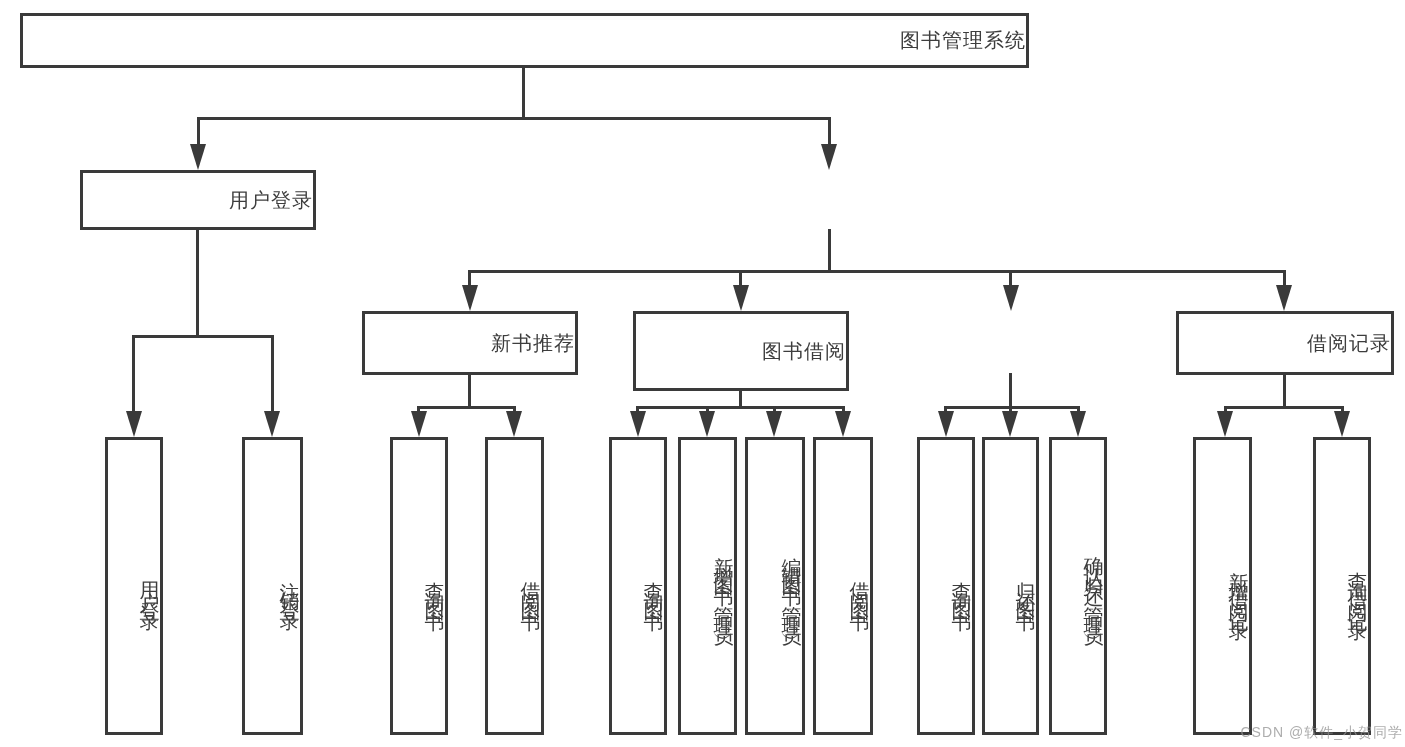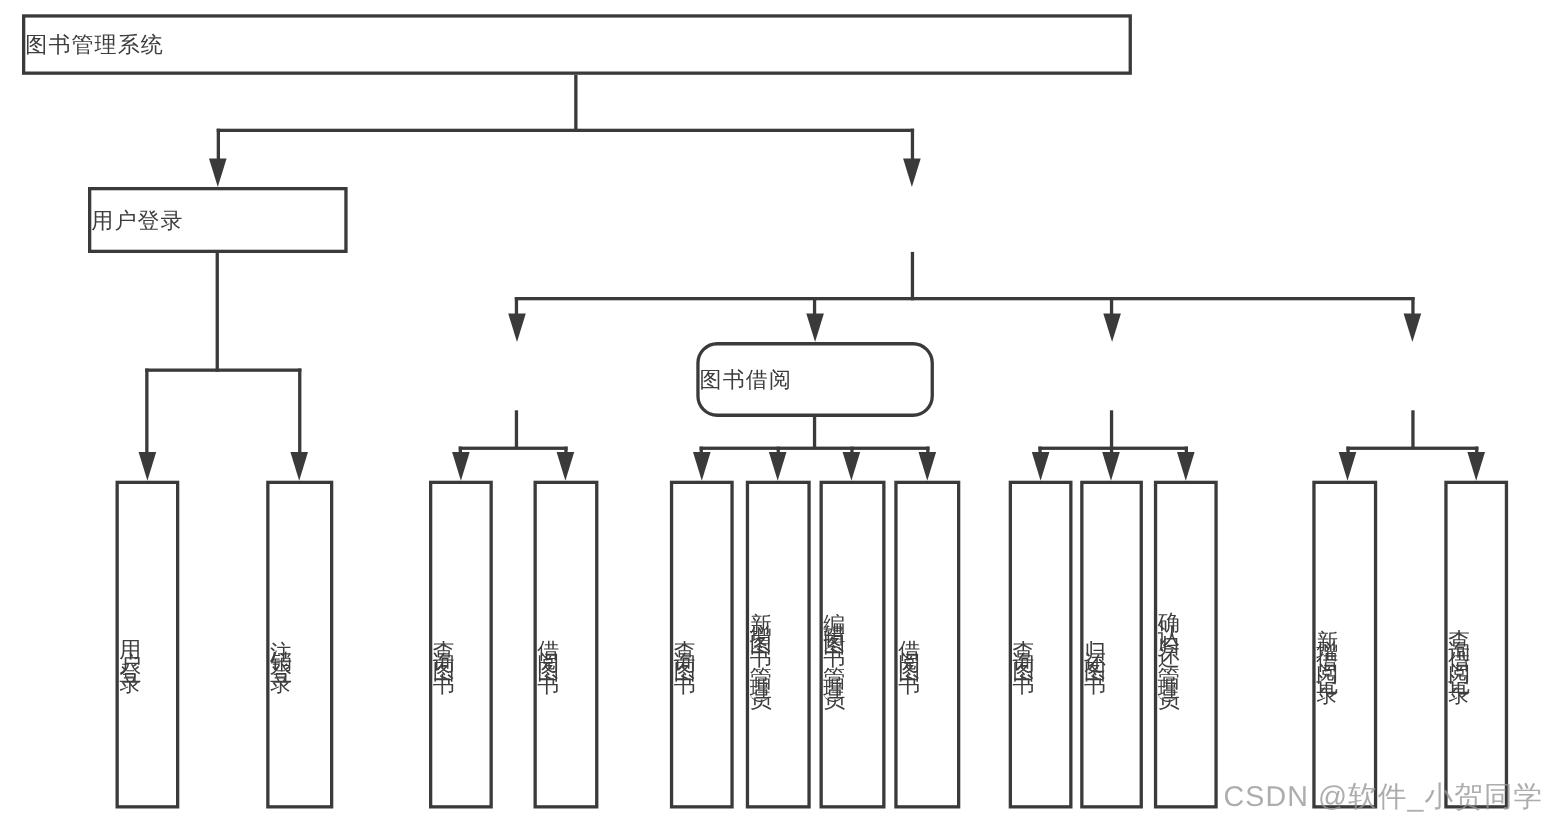--- a/index.html
+++ b/index.html
@@ -2,35 +2,35 @@
 <html><head>
 <meta charset="utf-8">
 <style>
   html,body{margin:0;padding:0;background:#ffffff;}
   #canvas{
     position:relative;width:1405px;height:747px;background:#ffffff;overflow:hidden;
     font-family:"Liberation Sans",sans-serif;color:#3d3d3d;
   }
   .box{
     position:absolute;box-sizing:border-box;border:3px solid #3a3a3a;background:#ffffff;
-    display:flex;align-items:center;justify-content:flex-start;
+    display:flex;align-items:center;justify-content:flex-end;
   }
   .hlabel{font-size:20px;letter-spacing:1px;color:#3d3d3d;white-space:nowrap;}
   .vtext{
     writing-mode:vertical-lr;text-orientation:mixed;
     font-size:20px;letter-spacing:10px;color:#3d3d3d;line-height:1;
   }
   .line{position:absolute;background:#3a3a3a;}
   .arr{
     position:absolute;width:0;height:0;
     border-left:8px solid transparent;border-right:8px solid transparent;
     border-top:26px solid #3a3a3a;
   }
   .watermark{
-    position:absolute;right:2px;bottom:5px;font-size:26px;letter-spacing:1px;
+    position:absolute;right:2px;bottom:5px;font-size:14px;letter-spacing:1px;
     color:rgba(150,150,150,0.78);white-space:nowrap;
   }
 </style>
 </head>
 <body>
 
 <div id="canvas">
 
   <div class="line" style="left:522px;top:68px;width:3px;height:52px;"></div>
   <div class="line" style="left:197px;top:117px;width:634px;height:3px;"></div>
@@ -92,22 +92,28 @@
   <div class="arr" style="left:1334px;top:411px;"></div>
 
   <div class="box" style="left:20px;top:13px;width:1009px;height:55px;">
     <span class="hlabel">图书管理系统</span>
   </div>
 
   <div class="box" style="left:80px;top:170px;width:236px;height:60px;">
     <span class="hlabel">用户登录</span>
   </div>
 
-  <div class="box" style="left:633px;top:311px;width:216px;height:68px;border-radius:19px;">
+  <div class="box" style="left:362px;top:311px;width:216px;height:64px;">
+    <span class="hlabel">新书推荐</span>
+  </div>
+  <div class="box" style="left:633px;top:311px;width:216px;height:80px;">
     <span class="hlabel">图书借阅</span>
+  </div>
+  <div class="box" style="left:1176px;top:311px;width:218px;height:64px;">
+    <span class="hlabel">借阅记录</span>
   </div>
 
   <div class="box" style="left:105px;top:437px;width:58px;height:298px;">
     <span class="vtext">用户登录</span>
   </div>
   <div class="box" style="left:242px;top:437px;width:61px;height:298px;">
     <span class="vtext">注销登录</span>
   </div>
 
   <div class="box" style="left:390px;top:437px;width:58px;height:298px;">

